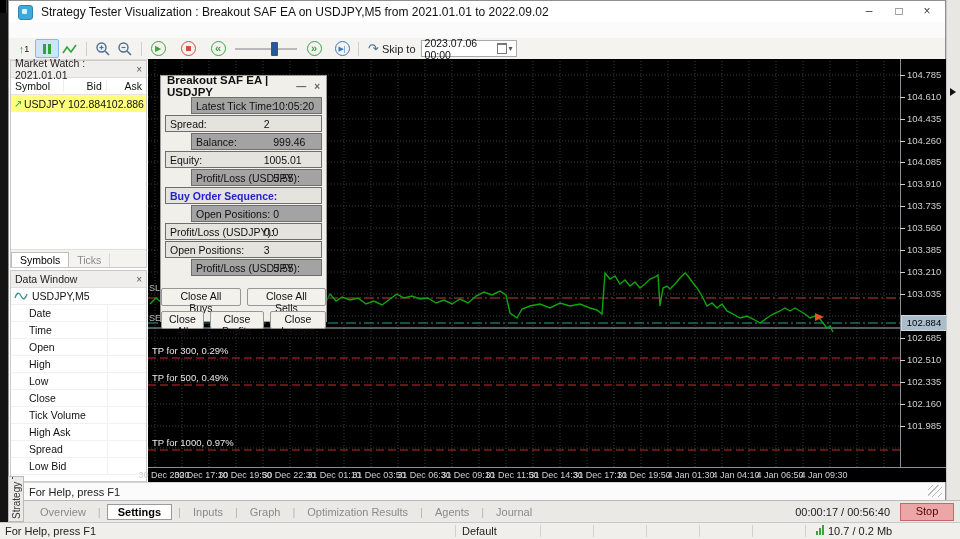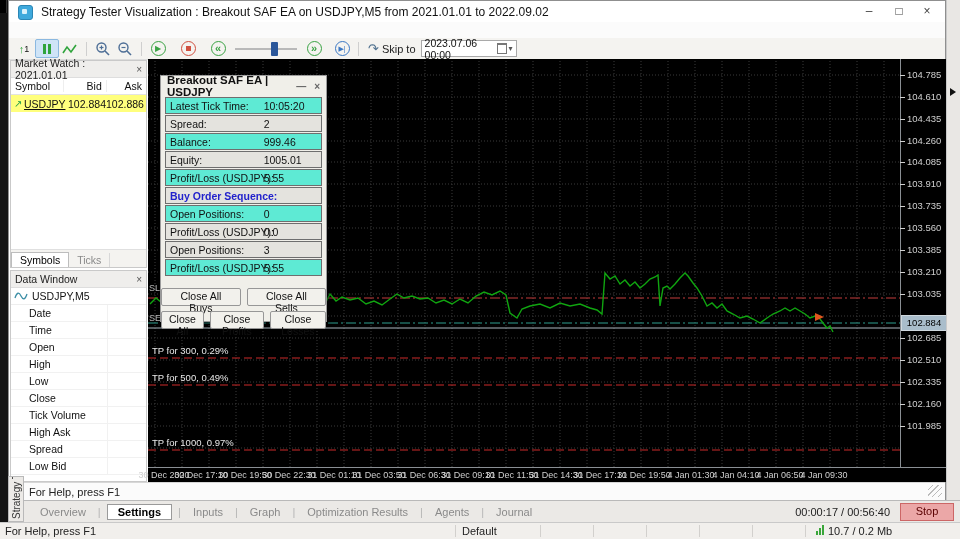--- a/index.html
+++ b/index.html
@@ -45,21 +45,21 @@
   .panel-title{height:16px;background:#efeeec;border-bottom:1px solid #dedede;display:flex;align-items:center;
                padding:0 4px;font-size:10.5px;color:#222;}
   .panel-title .x{margin-left:auto;color:#555;font-size:10px;}
   #mw-panel{left:10px;top:60px;width:137px;height:208px;}
   #mw-head{display:flex;height:16px;border-bottom:1px solid #e3e3e3;align-items:center;font-size:10.5px;}
   #mw-head span{padding:0 4px;}
   .mw-c1{width:52px;} .mw-c2{width:40px;text-align:right;border-left:1px solid #eee;}
   .mw-c3{width:37px;text-align:right;border-left:1px solid #eee;}
   #mw-row{display:flex;height:17px;background:#ffff7d;align-items:center;font-size:10.5px;}
   #mw-row .arr{color:#1f9e4a;font-size:10px;padding-left:3px;width:10px;}
-  #mw-row .sym{width:42px;text-decoration:underline;}
+  #mw-row .sym{width:42px;}
   #mw-tabs{position:absolute;bottom:0;left:0;right:0;height:17px;display:flex;align-items:flex-end;
            border-top:1px solid #e0e0e0;font-size:10.5px;background:#f4f3f0;}
   .mw-tab{padding:1px 8px;border-right:1px solid #d8d8d8;color:#8a8a8a;}
   .mw-tab.active{background:#fff;color:#000;border:1px solid #bdbdbd;border-bottom:none;}
   #dw-panel{left:10px;top:270px;width:137px;height:212px;}
   #dw-inst{display:flex;align-items:center;height:16px;font-size:10.5px;border-bottom:1px solid #eee;padding-left:3px;}
   #dw-inst svg{margin-right:4px;}
   .dw-row{display:flex;height:16px;align-items:center;border-bottom:1px solid #f1f1f1;font-size:10.5px;}
   .dw-row .lab{padding-left:18px;width:78px;}
   .dw-row .val{flex:1;border-left:1px solid #f1f1f1;height:100%;}
@@ -78,21 +78,21 @@
   
   #ea-panel{left:160px;top:75px;width:167px;height:247px;background:#f0efe9;border:1px solid #9c9c9c;
             box-shadow:2px 2px 4px rgba(0,0,0,.45);box-sizing:border-box;}
   #ea-title{height:20px;display:flex;align-items:center;padding:0 6px;font-size:11.5px;font-weight:bold;color:#111;}
   #ea-title .ctl{margin-left:auto;color:#666;font-size:10px;}
   #ea-title .ctl2{margin-left:8px;color:#666;font-size:10px;}
   #ea-rows{position:absolute;left:4px;right:4px;top:21px;}
   .ea-row{height:15px;border:1px solid #6e6e6e;margin-bottom:1px;display:flex;align-items:center;
           padding:0 4px;font-size:10.5px;position:relative;}
   .ea-row .val{position:absolute;left:63%;}
-  .ea-dark{background:#5eead4;} .ea-light{background:#e4e3de;}
+  .ea-dark{background:#a3a3a3;margin-left:26px;} .ea-light{background:#e4e3de;}
   .ea-blue{background:#e4e3de;color:#2222cc;font-weight:bold;}
   .ea-red{background:#e00000;font-weight:bold;color:#2a0000;}
   .ea-red .val{color:#000;}
   .ea-btnrow{position:absolute;left:0;right:0;display:flex;justify-content:center;gap:6px;}
   #ea-btns1{top:212px;} #ea-btns2{top:235px;}
   .ea-btn{background:#f2f1ec;border:1px solid #979797;border-radius:2px;font-size:10.5px;
           font-family:"Liberation Sans",sans-serif;padding:1px 7px;height:18px;color:#111;}
   
   #win-status{left:9px;top:482px;width:936px;height:18px;background:#fbfbfb;border-top:1px solid #d7d7d7;
               line-height:18px;padding-left:20px;box-sizing:border-box;font-size:11px;color:#222;}

